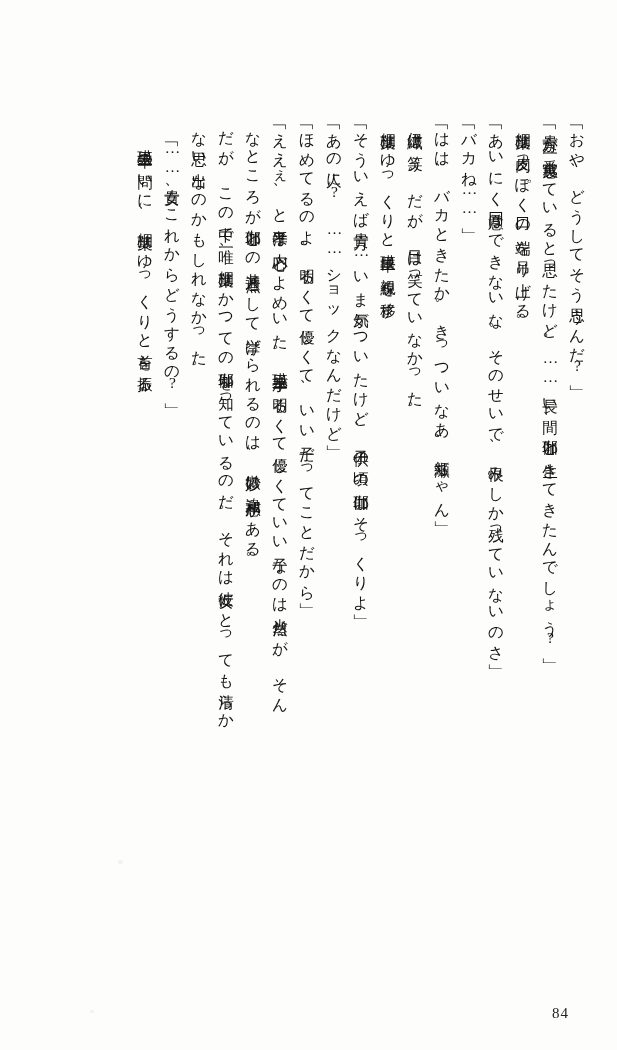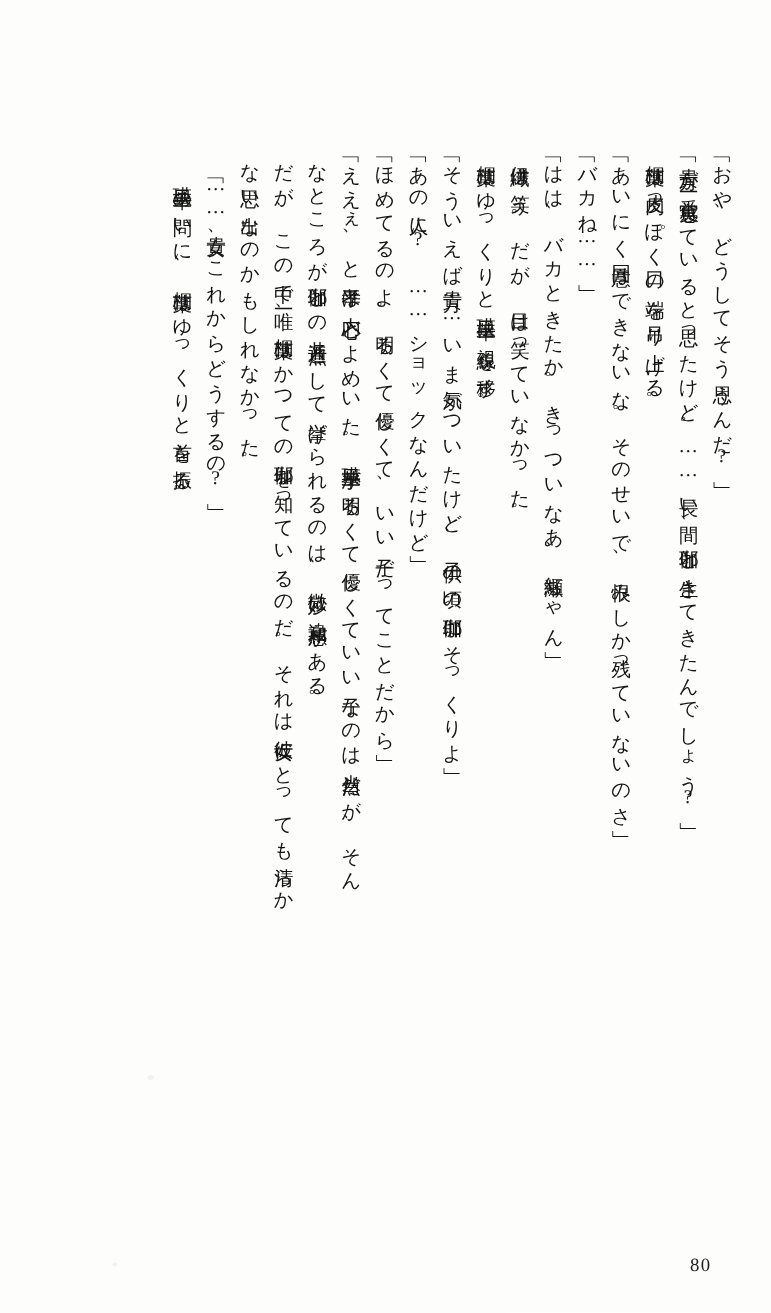--- a/index.html
+++ b/index.html
@@ -92,17 +92,17 @@
     <div class="tcol ind0">「あの人に? ……ショックなんだけど」</div>
     <div class="tcol ind0">「ほめてるのよ。明るくて優しくて、いい子だってことだから」</div>
     <div class="tcol ind0">「ええぇ、と孝平は内心どよめいた。瑛里華が明るくて優しくていい子なのは当然だが、そん</div>
     <div class="tcol ind0">なところが伽耶との共通点として挙げられるのは、微妙に違和感がある。</div>
     <div class="tcol ind0">だが、この中で唯一、桐葉はかつての伽耶を知っているのだ。それは彼女にとっても清らか</div>
     <div class="tcol ind0">な思い出なのかもしれなかった。</div>
     <div class="tcol ind1">「……貴女、これからどうするの?」</div>
     <div class="tcol ind1">瑛里華の問いに、桐葉はゆっくりと首を振る。</div>
   </div>
 
-  <div id="page-number">80</div>
+  <div id="page-number">84</div>
 
   <div class="speck" style="left:118px; top:860px; width:5px; height:4px;"></div>
   <div class="speck" style="left:90px; top:1010px; width:4px; height:3px;"></div>
 </div>
 
 </body></html>

